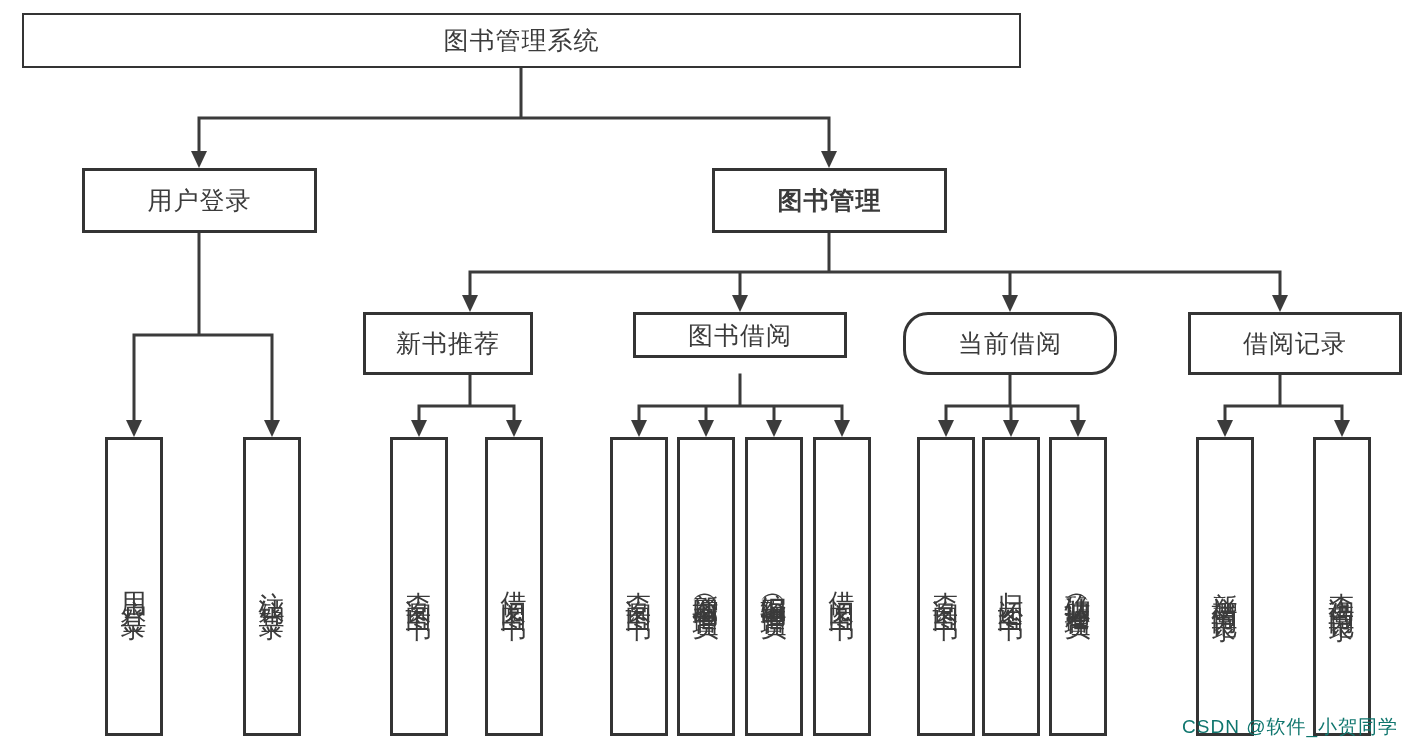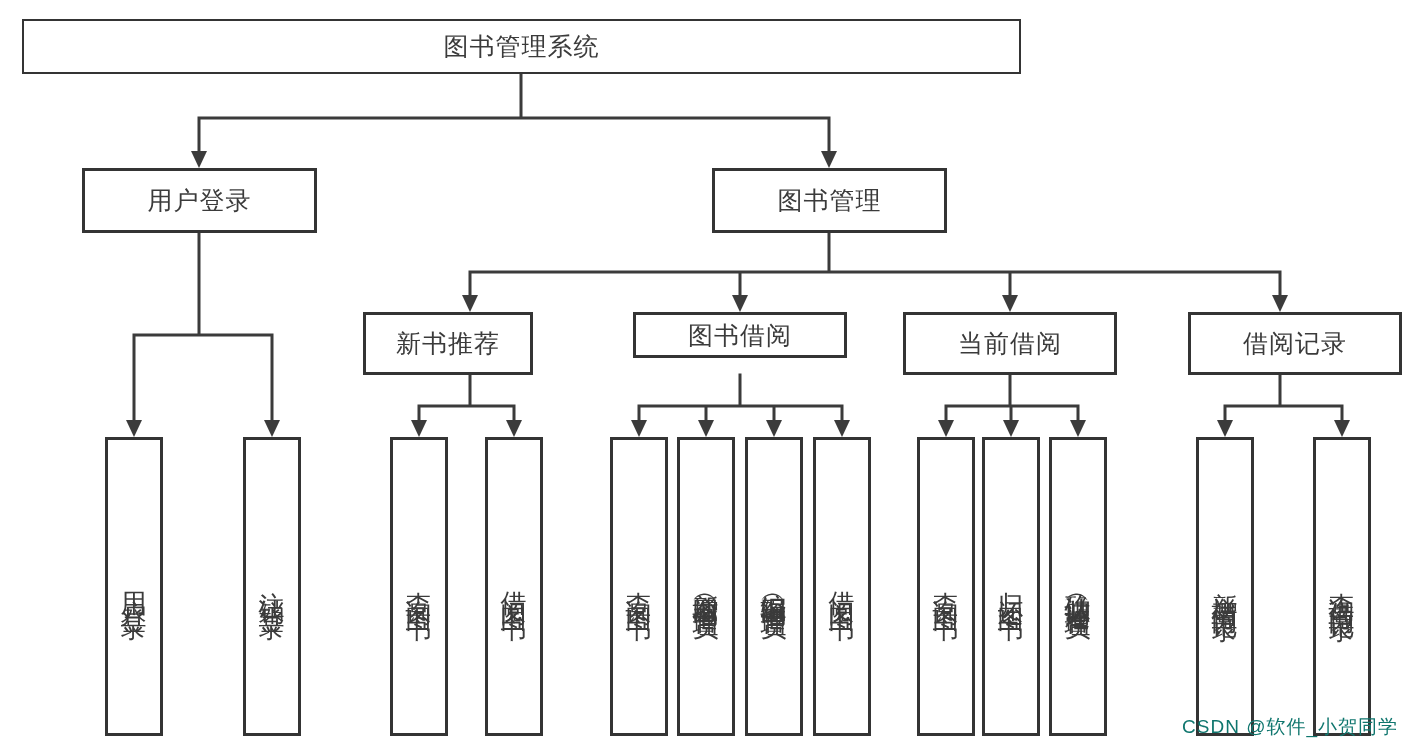--- a/index.html
+++ b/index.html
@@ -43,21 +43,20 @@
   }
   .hbox {
     font-size: 25px;
     letter-spacing: 1px;
     white-space: nowrap;
   }
   .root-box {
     left: 22px; top: 13px;
     width: 999px; height: 55px;
     border-width: 2px;
-    margin-top: 6px;
   }
   .vbox {
     top: 437px;
     width: 58px;
     height: 299px;
   }
   .vbox span {
     writing-mode: vertical-rl;
     text-orientation: mixed;
     font-size: 26px;
@@ -129,25 +128,25 @@
     <g>
       <path d="M1280 375 V406 M1225 406 H1342 M1225 406 V421 M1342 406 V421"></path>
       <polygon points="1217,420 1233,420 1225,437"></polygon>
       <polygon points="1334,420 1350,420 1342,437"></polygon>
     </g>
   </svg>
 
   <div class="node hbox root-box">图书管理系统</div>
 
   <div class="node hbox" style="left:82px; top:168px; width:235px; height:65px;">用户登录</div>
-  <div class="node hbox" style="left:712px; top:168px; width:235px; height:65px;">图书管理</div>
+  <div class="node hbox" style="left:712px; top:168px; width:235px; height:65px;font-weight:bold;">图书管理</div>
 
   <div class="node hbox" style="left:363px; top:312px; width:170px; height:63px;">新书推荐</div>
   <div class="node hbox" style="left:633px; top:312px; width:214px; height:46px;">图书借阅</div>
-  <div class="node hbox" style="left:903px; top:312px; width:214px; height:63px;">当前借阅</div>
+  <div class="node hbox" style="left:903px; top:312px; width:214px; height:63px;border-radius:25px;">当前借阅</div>
   <div class="node hbox" style="left:1173px; top:312px; width:214px; height:63px;margin-left:15px;">借阅记录</div>
 
   <div class="node vbox ls4" style="left:105px;">
     <span>用户登录</span>
   </div>
   <div class="node vbox ls4" style="left:243px;">
     <span>注销登录</span>
   </div>
 
   <div class="node vbox ls4" style="left:390px;">

